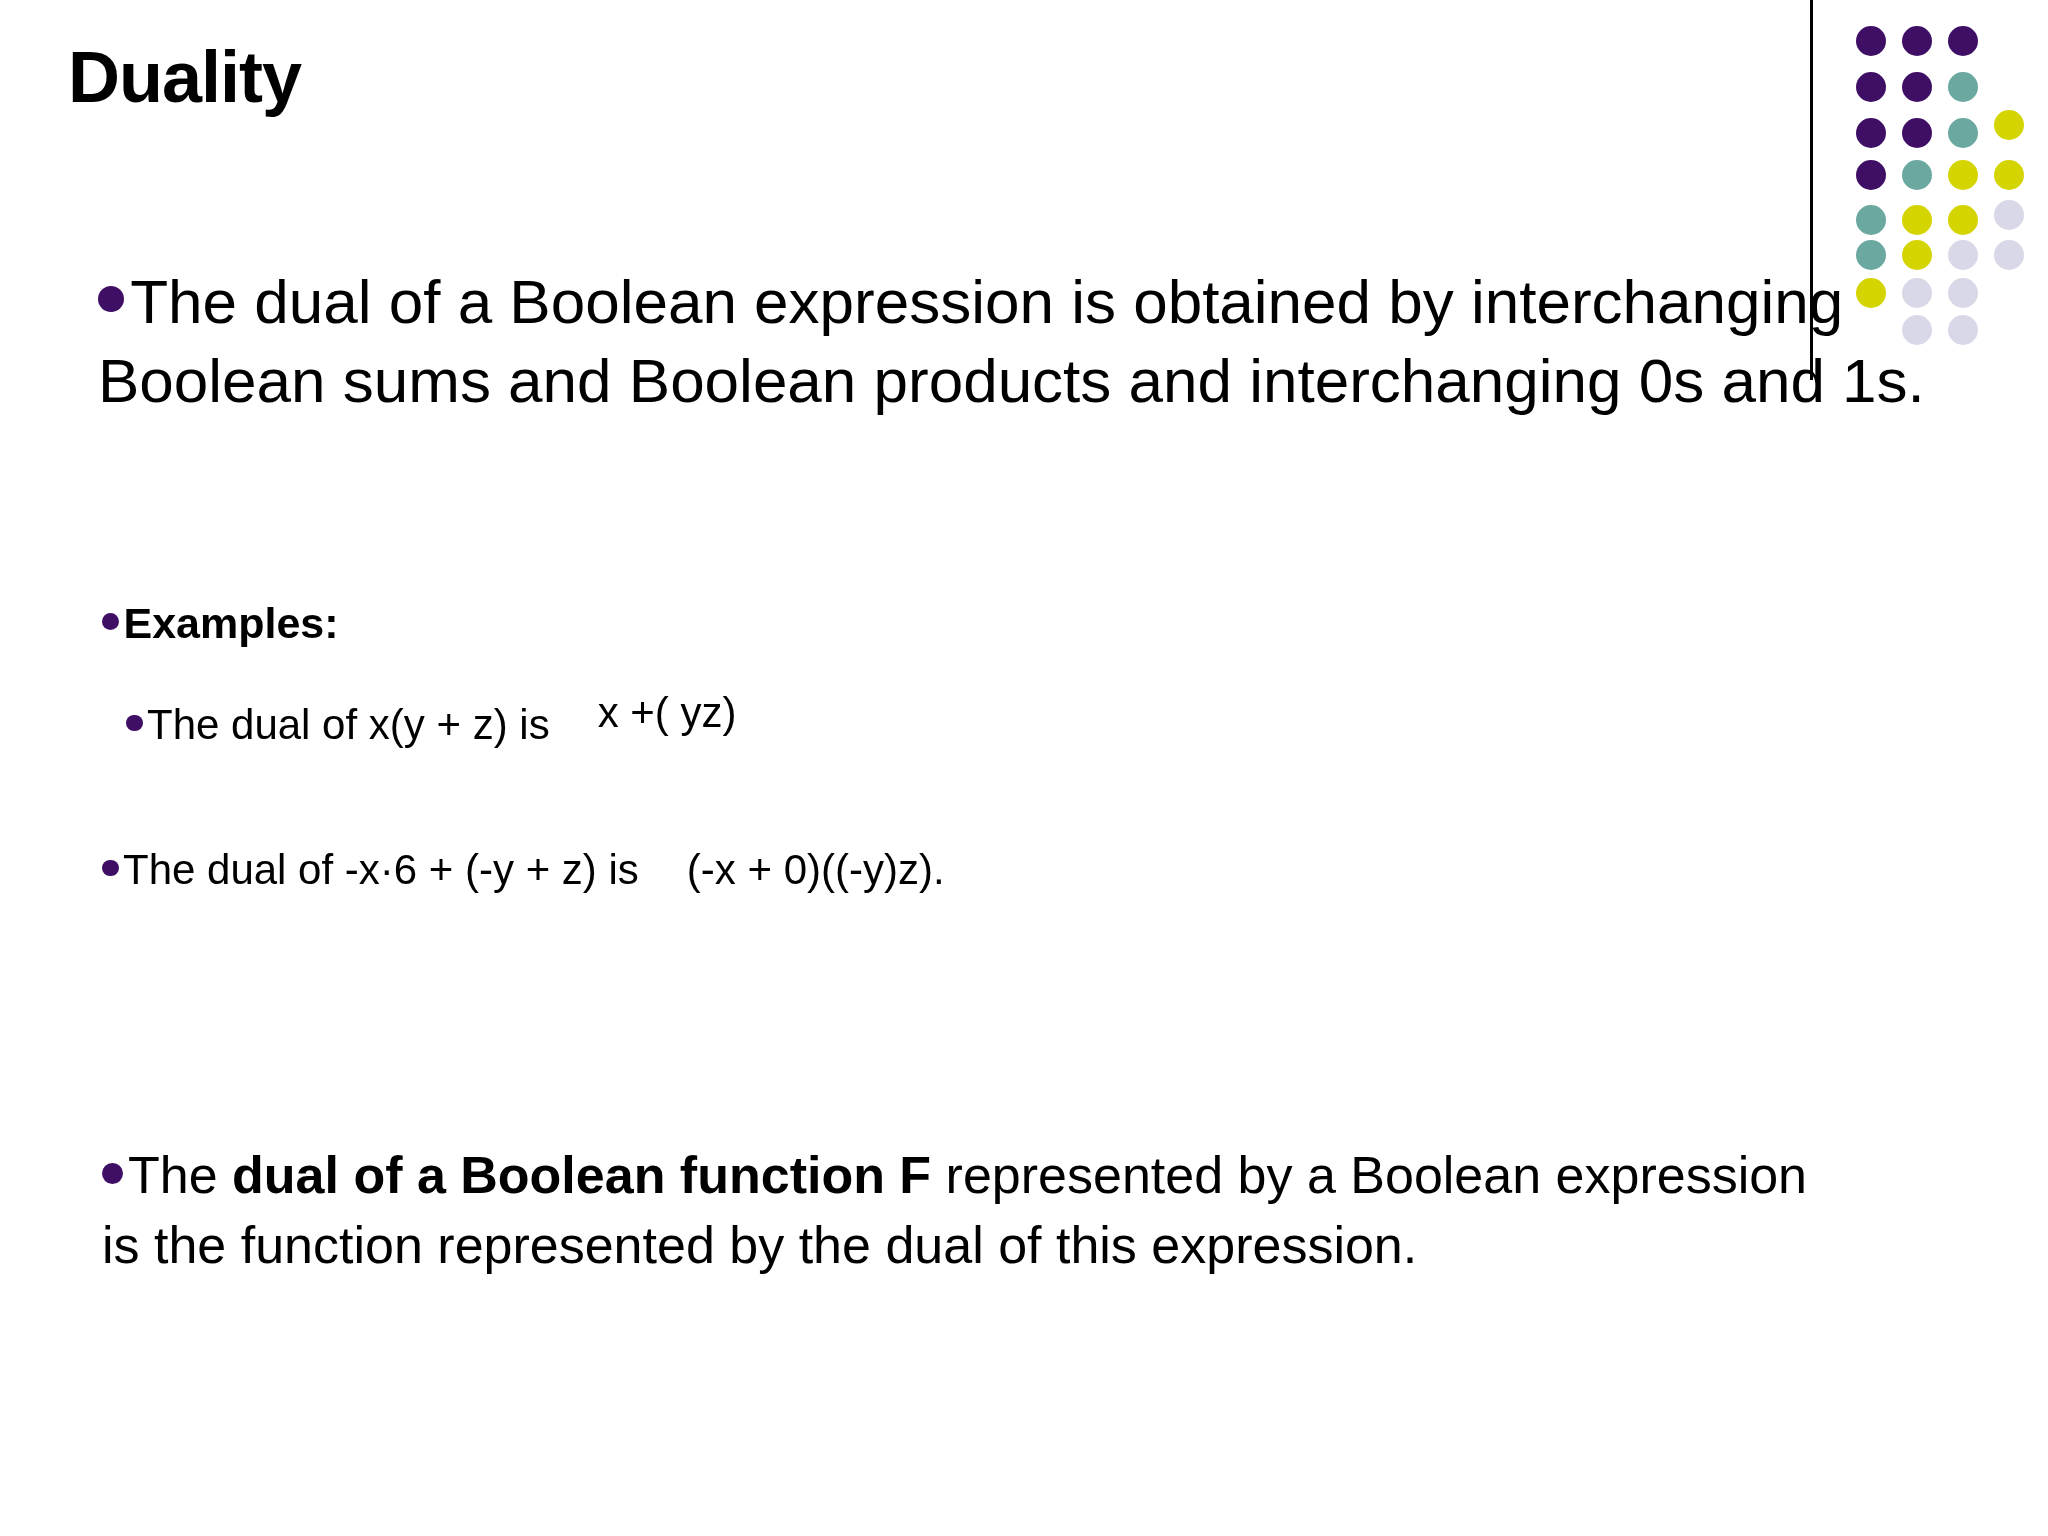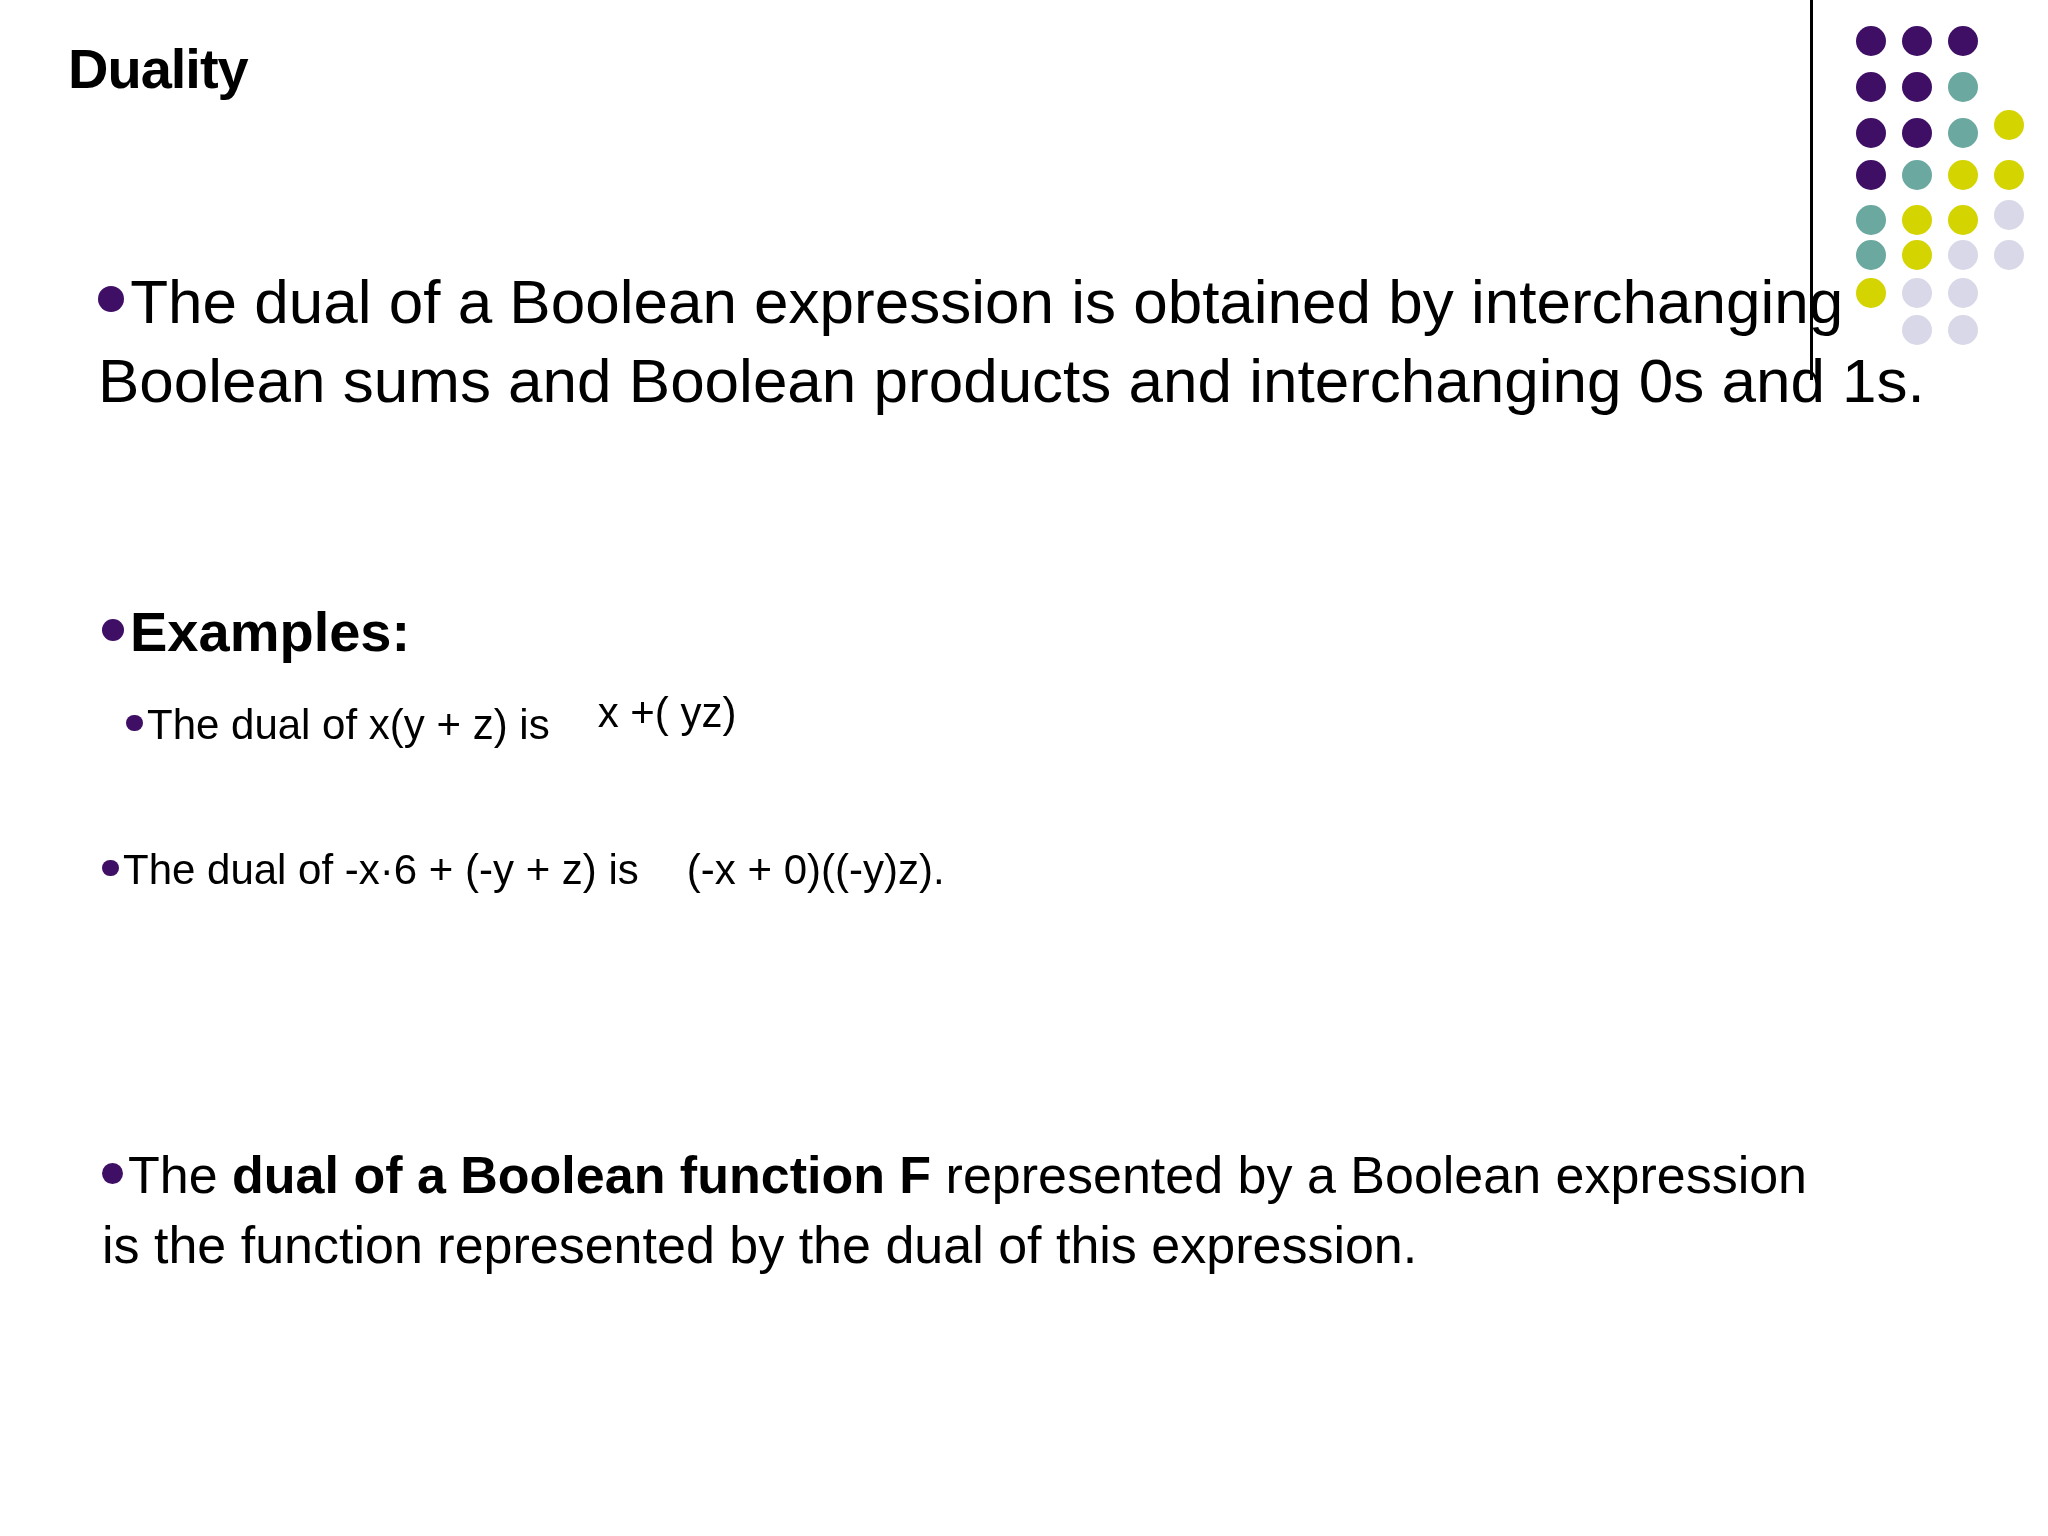--- a/index.html
+++ b/index.html
@@ -35,21 +35,21 @@
   .dot {
     position: absolute;
     border-radius: 50%;
   }
 
   
   .slide-title {
     position: absolute;
     left: 68px;
     top: 40px;
-    font-size: 56px;
+    font-size: 72px;
     font-weight: bold;
     letter-spacing: -1px;
     line-height: 1.05;
   }
 
   
   .bullet-row {
     position: absolute;
     display: block;
     margin-left: 36px;
@@ -74,21 +74,21 @@
     top: 262px;
     width: 1890px;
     font-size: 62px;
     line-height: 1.28;
   }
 
   
   #bullet-examples {
     left: 66px;
     top: 598px;
-    font-size: 56px;
+    font-size: 43px;
     font-weight: bold;
     line-height: 1.2;
   }
 
   
   #bullet-ex1 {
     left: 90px;
     top: 700px;
     width: 1400px;
     font-size: 42px;

